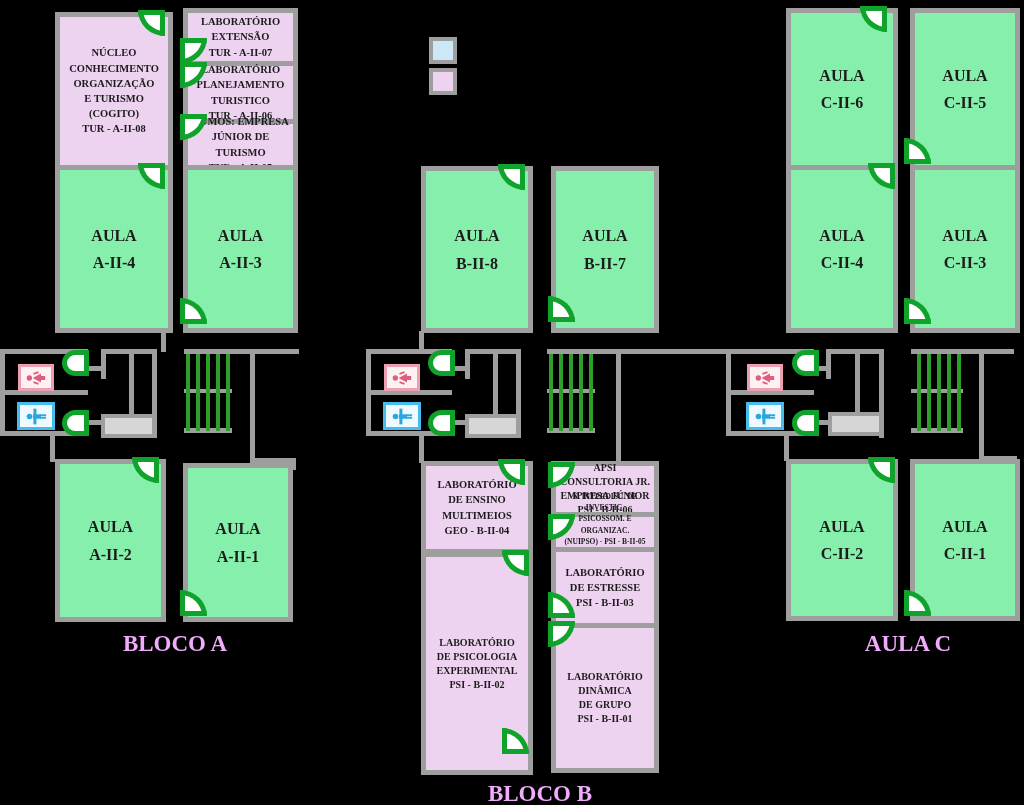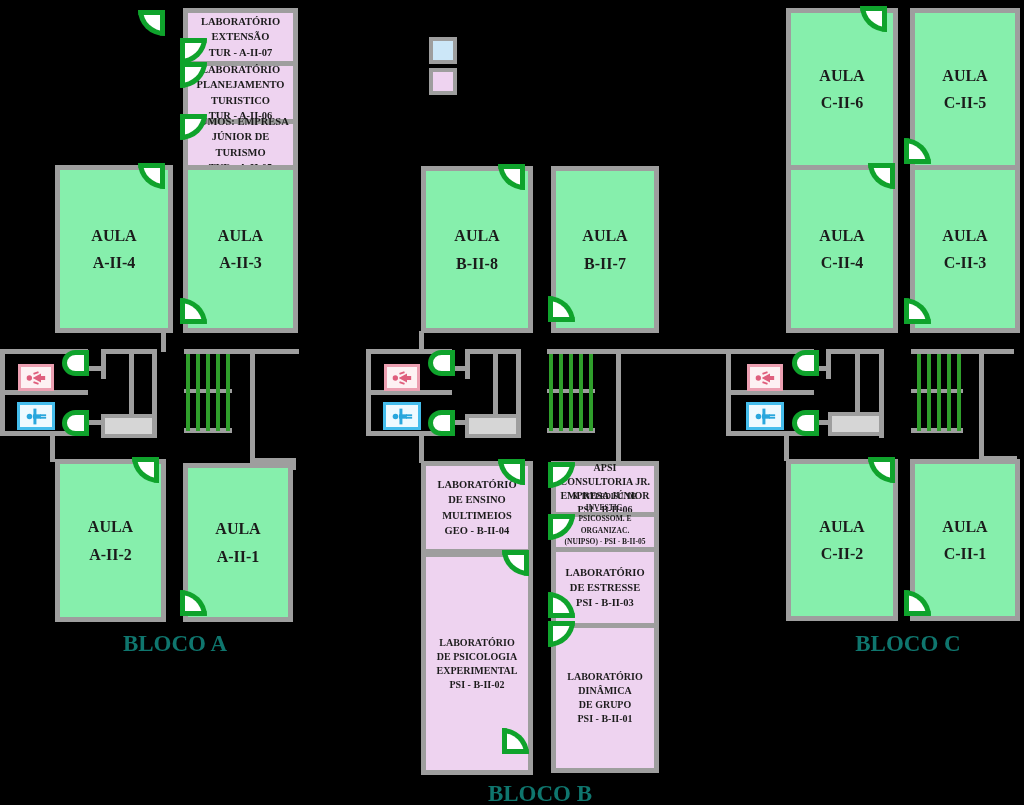--- a/index.html
+++ b/index.html
@@ -37,33 +37,41 @@
     box-sizing:border-box; z-index:2;
   }
   .icon-box {
     position:absolute; display:flex; align-items:center; justify-content:center;
     box-sizing:border-box; z-index:4;
   }
   .woman-box { background:#fdf1f3; border:3px solid #ec9fb1; }
   .man-box   { background:#eefaff; border:3px solid #45bdec; }
   .icon-box svg { transform:rotate(-90deg); }
   .bloco-label {
-    position:absolute; font-weight:bold; font-size:23px; color:#0f766e;
+    position:absolute; font-weight:bold; font-size:23px; color:#f0abfc;
     width:130px; text-align:center;
   }
   .legend-swatch { position:absolute; box-sizing:border-box; border:4px solid #9e9e9e; }
 </style>
 </head>
 <body>
 
 <div id="plan">
 
   <div class="legend-swatch" style="left:429px; top:37px; width:28px; height:27px; background:#cce7f8;"></div>
   <div class="legend-swatch" style="left:429px; top:68px; width:28px; height:27px; background:#eed3f0;"></div>
 
+  <div class="room pink fs-med" style="left:55px; top:12px; width:118px; height:158px;">
+    <span>NÚCLEO
+CONHECIMENTO
+ORGANIZAÇÃO
+E TURISMO
+(COGITO)
+TUR - A-II-08</span>
+  </div>
   <div class="room blue fs-big" style="left:55px; top:165px; width:118px; height:168px;">
     <span>AULA
 A-II-4</span>
   </div>
   <div class="room pink fs-med" style="left:183px; top:8px; width:115px; height:58px;">
     <span>LABORATÓRIO
 EXTENSÃO
 TUR - A-II-07</span>
   </div>
   <div class="room pink fs-med" style="left:183px; top:61px; width:115px; height:63px;">
@@ -155,21 +163,21 @@
     <span>AULA
 C-II-2</span>
   </div>
   <div class="room blue fs-big" style="left:910px; top:459px; width:110px; height:162px;">
     <span>AULA
 C-II-1</span>
   </div>
 
   <div class="bloco-label" style="left:110px; top:631px;">BLOCO A</div>
   <div class="bloco-label" style="left:475px; top:781px;">BLOCO B</div>
-  <div class="bloco-label" style="left:843px; top:631px;">BLOCO C</div>
+  <div class="bloco-label" style="left:843px; top:631px;">AULA C</div>
 
   <div class="wall" style="left:0px;  top:349px; width:5px;  height:87px;"></div>
   <div class="wall" style="left:0px;  top:349px; width:88px; height:5px;"></div>
   <div class="wall" style="left:0px;  top:390px; width:88px; height:5px;"></div>
   <div class="wall" style="left:0px;  top:431px; width:88px; height:5px;"></div>
   <div class="wall" style="left:86px; top:366px; width:20px; height:5px;"></div>
   <div class="wall" style="left:86px; top:420px; width:20px; height:5px;"></div>
   <div class="wall" style="left:101px;top:349px; width:56px; height:5px;"></div>
   <div class="wall" style="left:101px;top:349px; width:5px;  height:30px;"></div>
   <div class="wall" style="left:129px;top:349px; width:5px;  height:68px;"></div>

